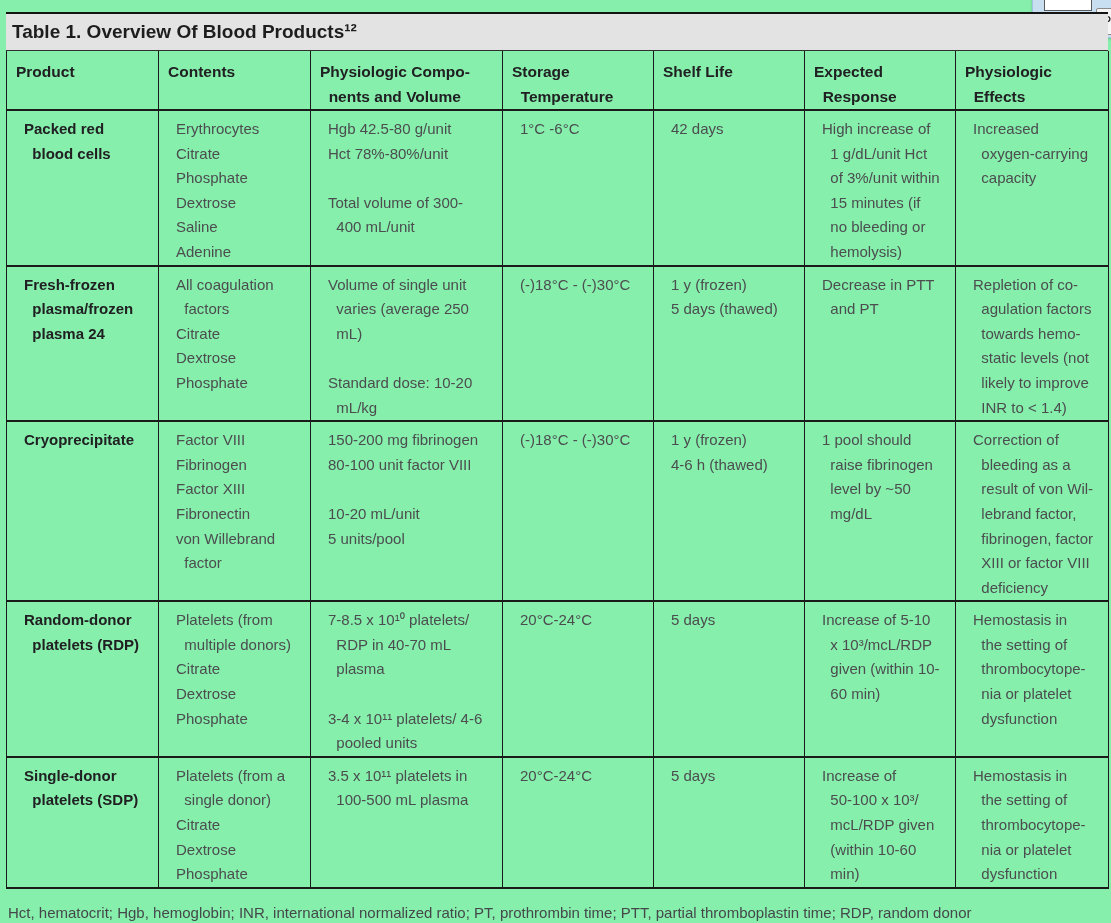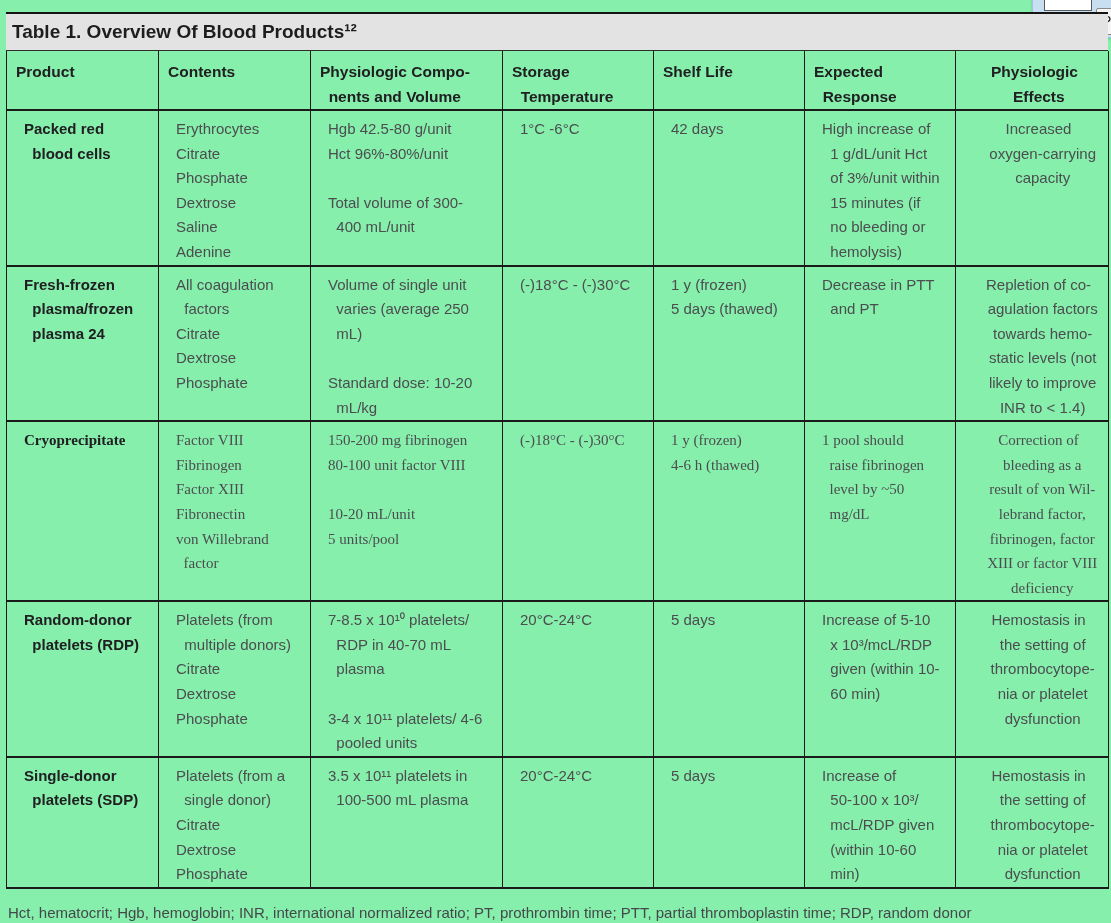--- a/index.html
+++ b/index.html
@@ -38,32 +38,32 @@
   table.bp { border-collapse:collapse; table-layout:fixed; width:1102px; }
   table.bp th, table.bp td {
     border-left:1px solid #1a1a1a;
     vertical-align:top; text-align:left;
     white-space:pre-wrap;
     padding:6px 4px 0 9px;
     font-size:15px; line-height:24.6px;
     color:#4b4d4f;
     overflow:hidden;
   }
-  table.bp th:last-child, table.bp td:last-child { border-right:1px solid #1a1a1a;text-align:center; }
+  table.bp th:last-child, table.bp td:last-child { border-right:1px solid #1a1a1a; }
   table.bp thead th {
     font-weight:bold; color:#202022;
     border-bottom:2px solid #1a1a1a;
     padding-top:8px; font-size:15.5px; line-height:25px;
   }
   table.bp tbody td { border-bottom:2px solid #1a1a1a;padding-left:17px; }
   table.bp td.product { font-weight:bold; color:#202022; }
   tr.hrow { height:56px; }
   tr.r1 { height:149px; }
   tr.r2 { height:149px;margin-left:36px; }
-  tr.r3 { height:171px;font-family:Liberation Serif, serif; }
+  tr.r3 { height:171px; }
   tr.r4 { height:150px;margin-left:28px; }
   tr.r5 { height:124px; }
 
   .footnote {
     margin-top:11px; padding-left:2px;
     font-size:15px; line-height:26px; color:#45484b;
     white-space:pre-wrap;
   }
 </style>
 </head>
@@ -111,21 +111,21 @@
         <tr class="r1">
           <td class="product">Packed red
   blood cells</td>
           <td>Erythrocytes
 Citrate
 Phosphate
 Dextrose
 Saline
 Adenine</td>
           <td>Hgb 42.5-80 g/unit
-Hct 96%-80%/unit
+Hct 78%-80%/unit
 
 Total volume of 300-
   400 mL/unit</td>
           <td>1°C -6°C</td>
           <td>42 days</td>
           <td>High increase of
   1 g/dL/unit Hct
   of 3%/unit within
   15 minutes (if
   no bleeding or

